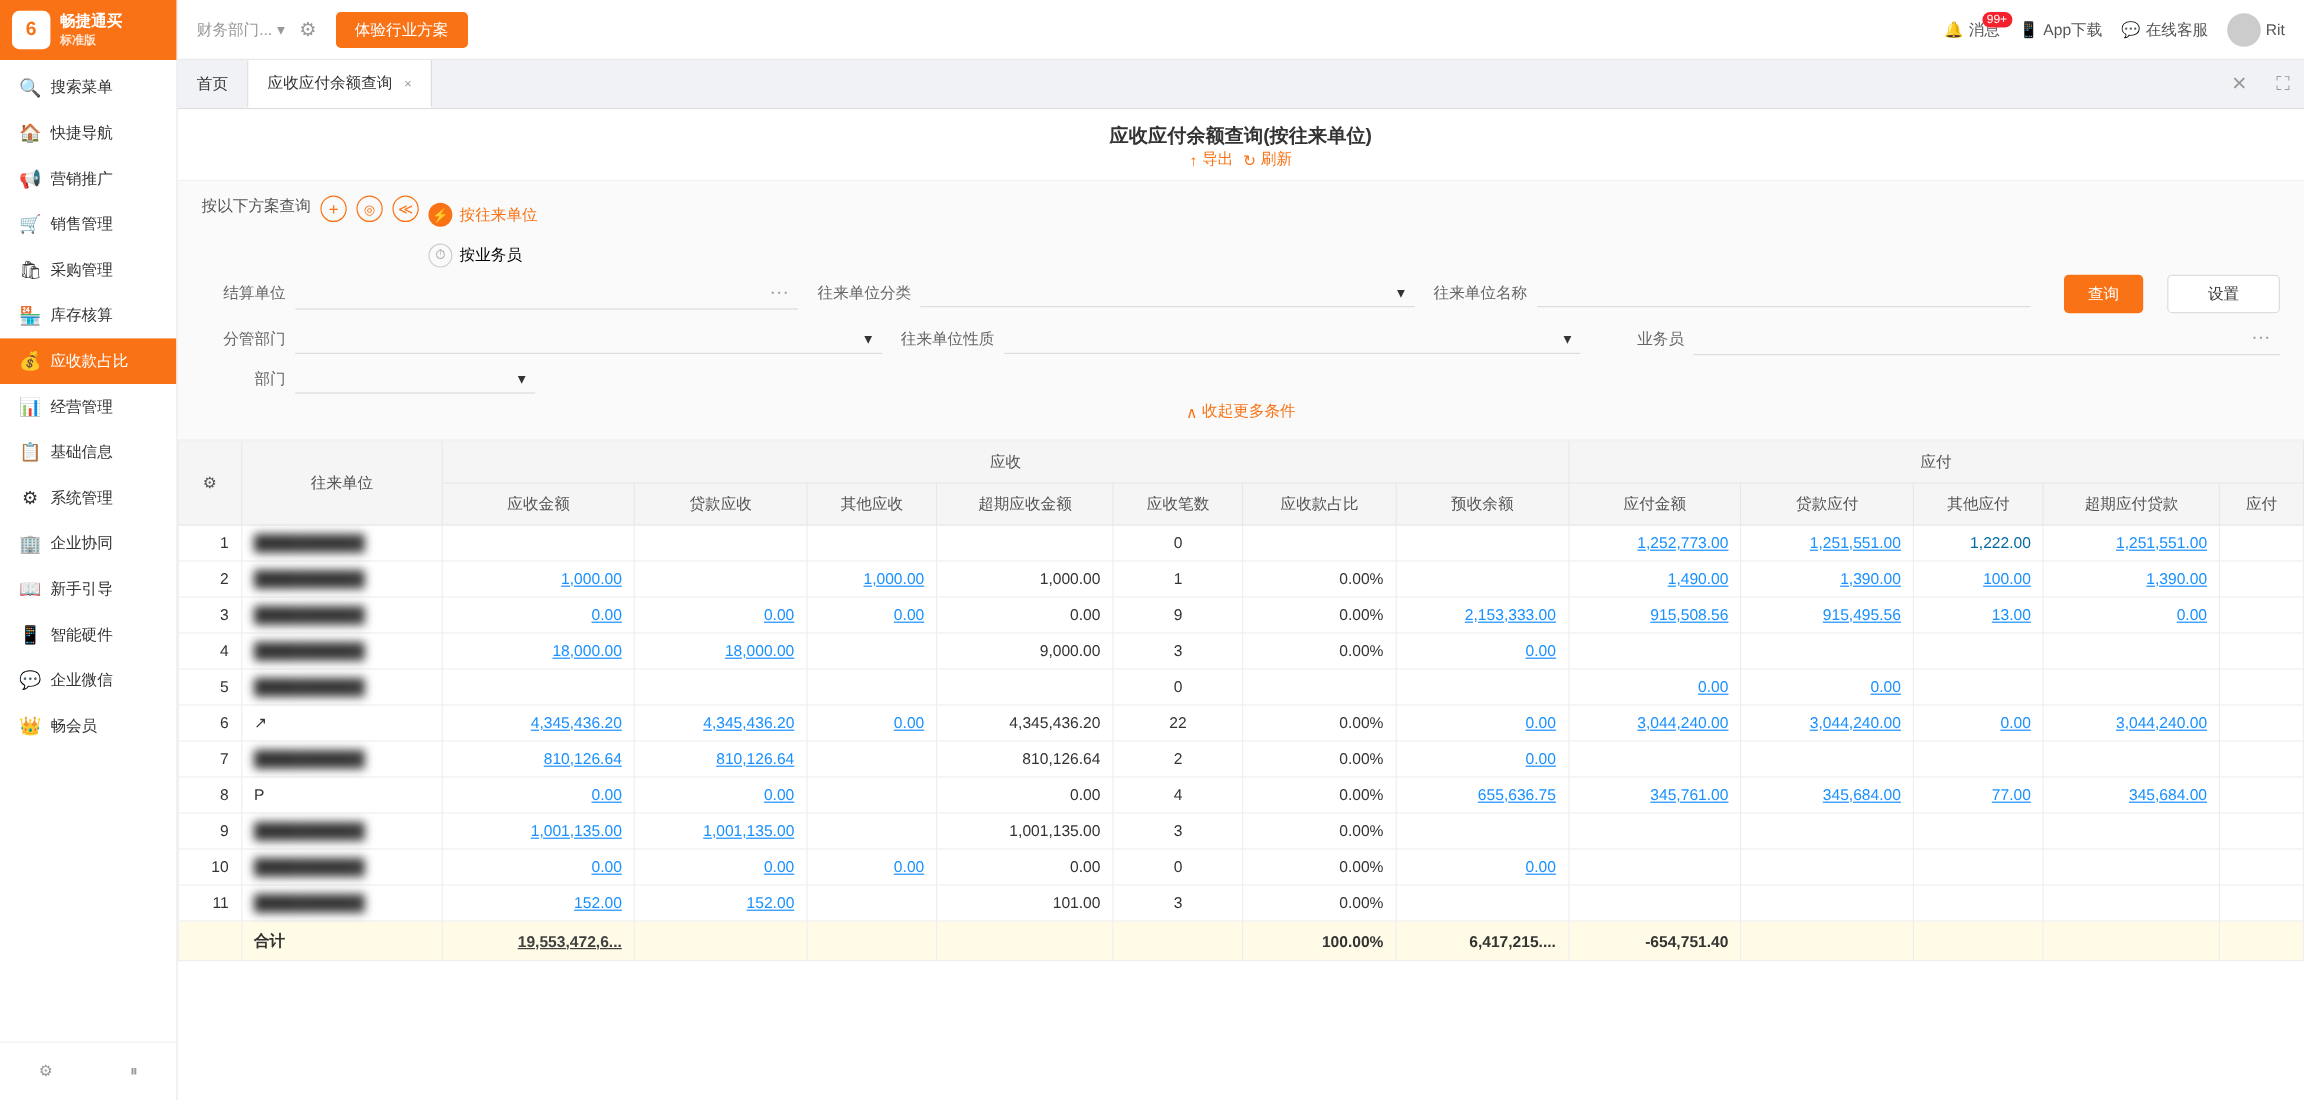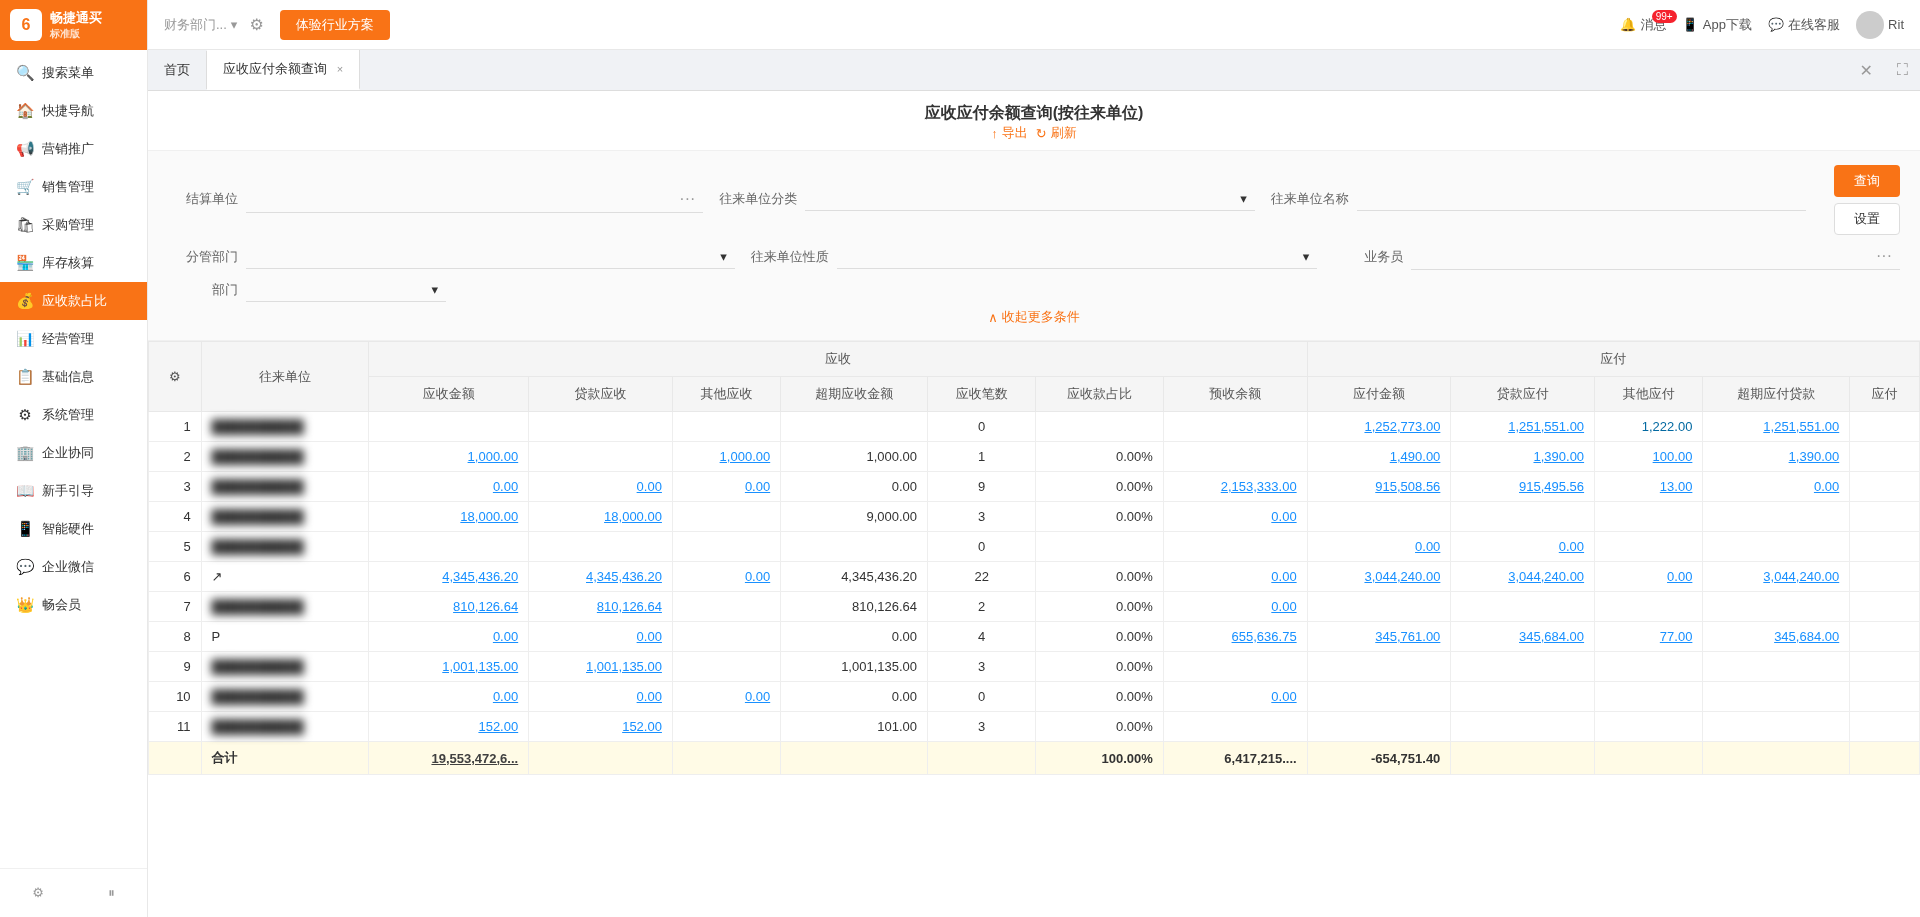--- a/index.html
+++ b/index.html
@@ -63,38 +63,38 @@
 
     
     .view-mode { display: flex; flex-direction: column; gap: 6px; padding-right: 4px; }
     .view-mode-item { display: flex; align-items: center; gap: 6px; cursor: pointer; padding: 4px 8px; border-radius: 4px; }
     .view-mode-item.active { color: #f97316; }
     .view-mode-icon { width: 20px; height: 20px; border-radius: 50%; background: #f97316; display: flex; align-items: center; justify-content: center; color: #fff; font-size: 11px; }
     .view-mode-icon.outline { background: transparent; border: 1px solid #ccc; color: #999; }
 
     
     .query-btn { background: #f97316; color: #fff; border: none; padding: 7px 20px; border-radius: 4px; cursor: pointer; font-size: 13px; }
-    .set-btn { border: 1px solid #ddd; background: #fff; padding: 6px 16px; border-radius: 4px; cursor: pointer; font-size: 13px; color: #333; }
+    .set-btn { border: 1px solid #ddd; background: #fff; padding: 6px 33px; border-radius: 4px; cursor: pointer; font-size: 13px; color: #333; }
 
     
     .table-container { flex: 1; overflow: auto; padding: 0 0; position: relative; }
     .data-table { width: 100%; border-collapse: collapse; font-size: 12px; }
     .data-table th { background: #f5f5f5; padding: 8px 10px; text-align: center; border: 1px solid #e8e8e8; color: #555; font-weight: 500; white-space: nowrap; }
     .data-table td { padding: 7px 10px; border: 1px solid #eeeeee; text-align: right; color: #333; white-space: nowrap; }
     .data-table td.text-left { text-align: left; }
     .data-table td.text-center { text-align: center; }
     .data-table .link-cell { color: #404040; text-decoration: underline; cursor: pointer; }
     .data-table .summary-row td { background: #fffbe6; font-weight: 700; }
     .col-group-header { background: #e8f4f8; text-align: center; }
     .settings-icon-cell { text-align: center; color: #999; cursor: pointer; }
     .row-number { text-align: center; color: #999; }
     .blurred { filter: blur(4px); user-select: none; }
 
     .filter-section { display: flex; gap: 0; }
-    .filter-right-btns { display: flex; flex-direction: column; gap: 6px; padding-left: 12px; justify-content: space-between; padding-top: 2px; }
+    .filter-right-btns { display: flex; flex-direction: row; gap: 20px; padding-left: 12px; justify-content: space-between; padding-top: 2px; }
   </style>
 </head>
 <body>
 
 <div class="sidebar">
   <div class="sidebar-logo">
     <div class="sidebar-logo-icon">
         <span>6</span>
       </div>
     <div>
@@ -225,20 +225,38 @@
           <span>导出</span>
         </button>
         <button class="page-action-btn">
           <span>↻</span>
           <span>刷新</span>
         </button>
       </div>
     </div>
 
     <div class="filter-area">
+      <div class="filter-section">
+        <div style="display:flex;align-items:flex-start;gap:8px;margin-bottom:10px;">
+          <span class="filter-label">按以下方案查询</span>
+          <div class="filter-add-btn">+</div>
+          <div class="filter-add-btn" style="font-size:11px;">◎</div>
+          <div class="filter-add-btn" style="font-size:12px;">≪</div>
+        </div>
+        <div class="view-mode" style="margin-right:16px;margin-top:2px;">
+          <div class="view-mode-item active">
+            <div class="view-mode-icon">⚡</div>
+            <span>按往来单位</span>
+          </div>
+          <div class="view-mode-item">
+            <div class="view-mode-icon outline">⏱</div>
+            <span>按业务员</span>
+          </div>
+        </div>
+      </div>
 
       <div style="flex:1;">
 
         <div class="filter-row">
           <div class="filter-field">
             <span class="filter-field-label">结算单位</span>
             <div class="filter-input" style="display:flex;justify-content:space-between;align-items:center;cursor:pointer;">
               <span></span>
                 <span class="filter-dots">···</span>
             </div>

